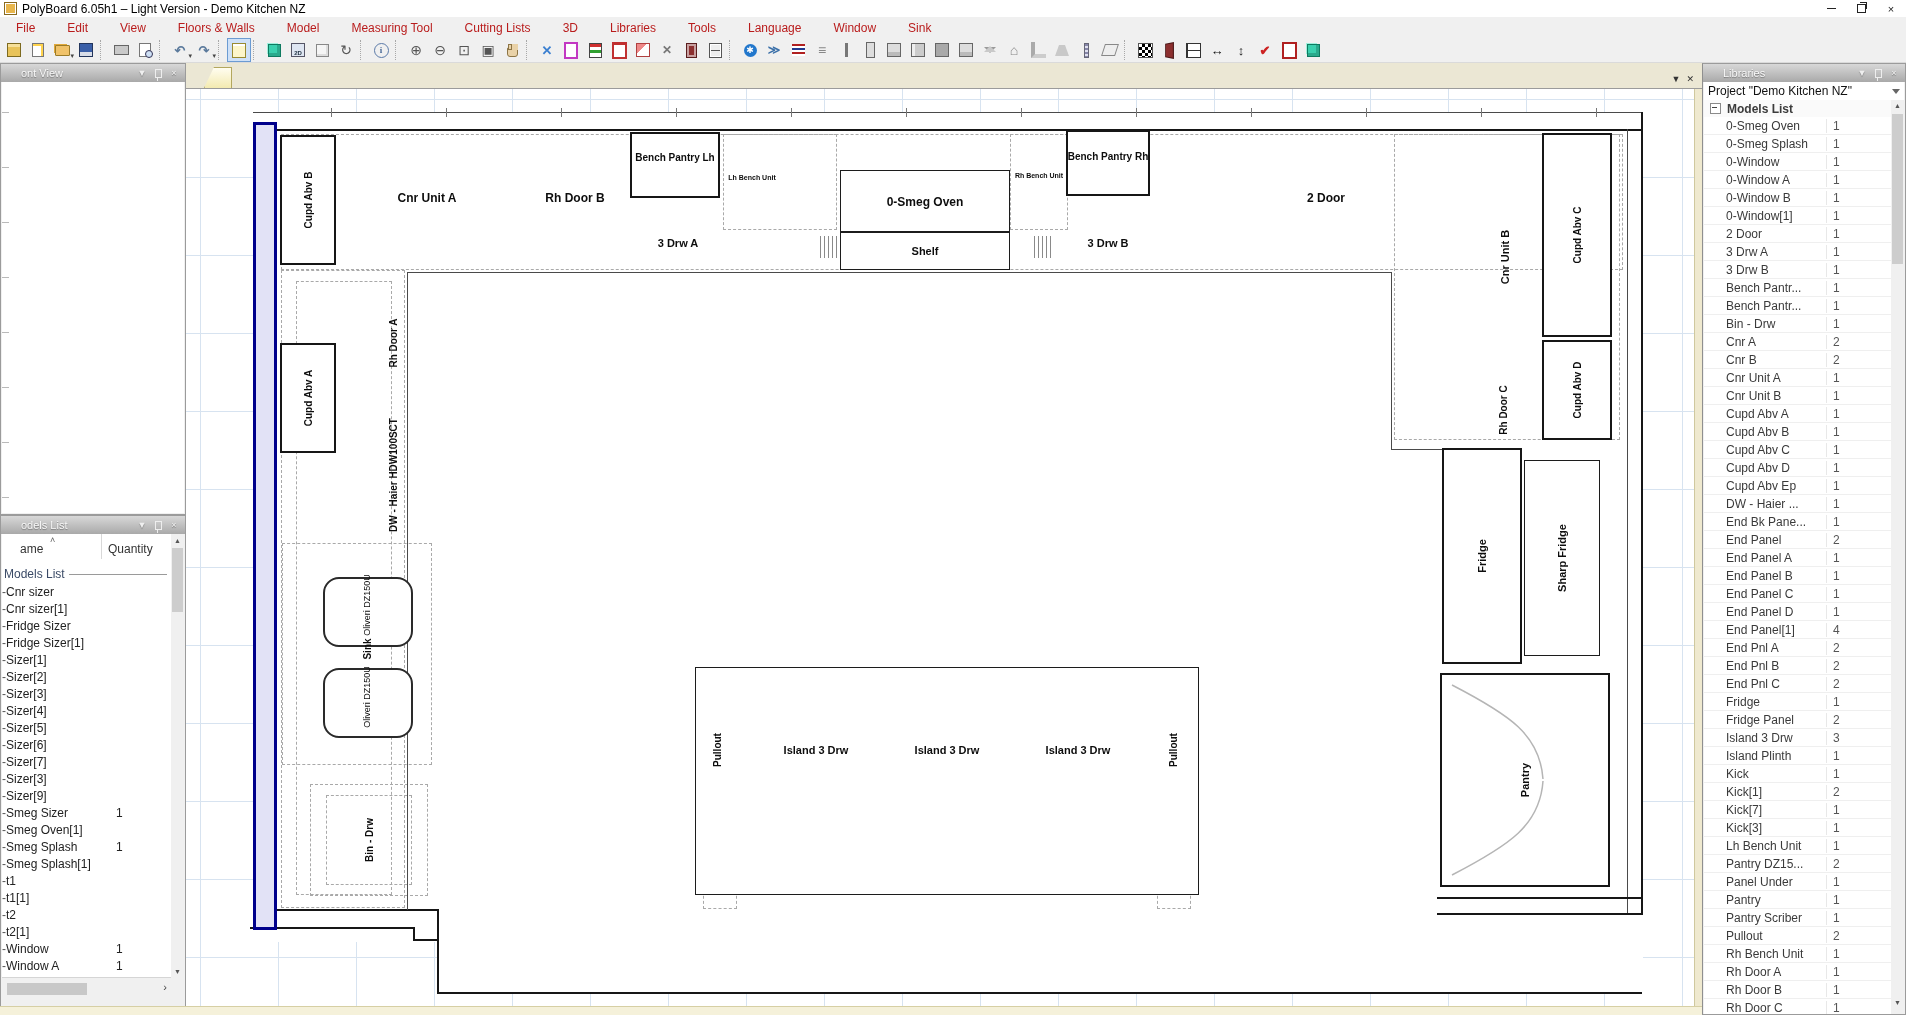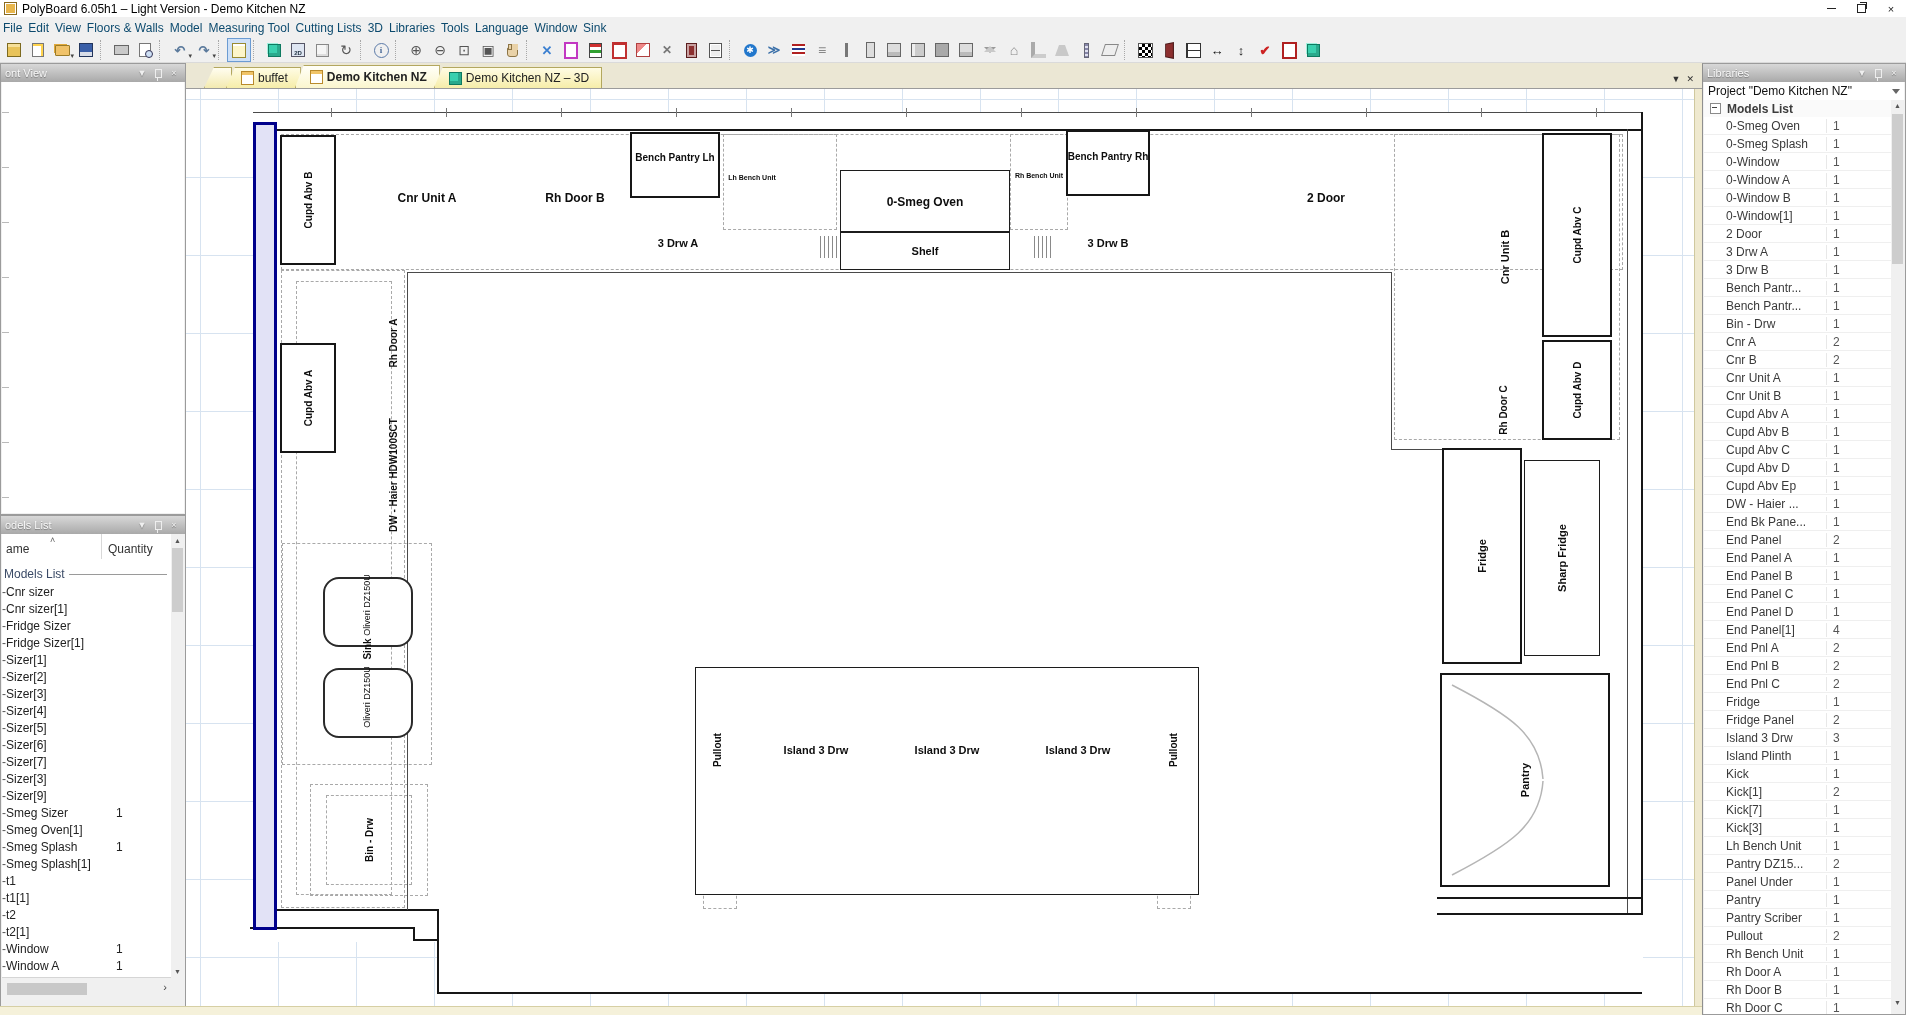--- a/index.html
+++ b/index.html
@@ -11,21 +11,21 @@
   .app-icon{width:11px;height:11px;margin:0 5px 0 4px;background:#e8b64c;border:1px solid #8a6a1e;
             box-shadow:inset 0 0 0 1px #fff;}
   .title-text{font-size:12px;color:#000;white-space:nowrap;}
   .win-controls{margin-left:auto;display:flex;height:100%;}
   .win-btn{width:30px;height:100%;display:flex;align-items:center;justify-content:center;font-size:11px;color:#222;}
   .minimize-glyph{width:9px;height:1px;background:#222;}
   .restore-glyph{position:relative;width:7px;height:7px;border:1px solid #222;background:#fff;}
   .restore-glyph::before{content:"";position:absolute;left:2px;top:-3px;width:6px;height:6px;border:1px solid #222;border-left:none;border-bottom:none;}
   
   .menubar{position:absolute;left:0;top:17px;width:100%;height:21px;background:#f0f0f0;display:flex;align-items:center;}
-  .menu-item{padding:2px 3px;color:#0c4a6e;}
+  .menu-item{padding:2px 16px;color:#b91c1c;}
   
   .toolbar{position:absolute;left:0;top:38px;width:100%;height:25px;background:#f0f0f0;
            border-bottom:1px solid #dadada;display:flex;align-items:center;padding-left:2px;box-sizing:border-box;}
   .tb-sep{width:5px;height:20px;border-left:1px dotted #a8a8a8;margin:0 3px 0 2px;}
   .tb-btn{width:22px;height:22px;display:flex;align-items:center;justify-content:center;position:relative;border:1px solid transparent;}
   .tb-btn.active{border-color:#6b9bd2;background:#cfe1f7;}
   .ic{display:flex;align-items:center;justify-content:center;font-size:13px;line-height:1;}
   .ic-cab-gold{width:12px;height:12px;background:#e8c35a;border:1px solid #7d6a20;box-shadow:inset 0 3px 0 #f6e09a;}
   .ic-doc-new{width:10px;height:12px;background:#fff;border:1px solid #777;box-shadow:inset -2px 2px 0 #ffd34d;}
   .ic-folder{width:13px;height:9px;background:#f0c269;border:1px solid #9a7b28;border-radius:1px;box-shadow:-2px -2px 0 -1px #e0a83a;}
@@ -74,30 +74,30 @@
   .ic-arr{color:#111;font-size:13px;font-weight:bold;}
   .ic-check-red{color:#c22;font-size:13px;font-weight:bold;}
   .ic-frame-red{width:11px;height:13px;border:2px solid #b02020;background:#fff;}
   
   .main{position:absolute;left:0;top:63px;width:100%;height:944px;}
   
   .left-col{position:absolute;left:0;top:0;width:186px;height:100%;}
   .panel{position:absolute;background:#f0f0f0;border:1px solid #9b9b9b;box-sizing:border-box;}
   .panel-header{height:18px;background:linear-gradient(#d8d8d8,#a9a9a9);display:flex;align-items:center;
                 color:#f8f8f8;font-size:11px;padding:0 4px;text-shadow:0 1px 1px #777;}
-  .panel-header .ph-title{flex:1;white-space:nowrap;overflow:hidden;}
+  .panel-header .ph-title{flex:1;white-space:nowrap;overflow:hidden;margin-left:16px;}
   .ph-btn{width:14px;height:13px;display:flex;align-items:center;justify-content:center;color:#efefef;font-size:9px;margin-left:2px;}
   .pin-icon{position:relative;width:5px;height:7px;border:1px solid #eee;background:transparent;}
   .pin-icon::after{content:"";position:absolute;left:1px;bottom:-4px;width:1px;height:3px;background:#eee;}
   #front-view-panel{left:0;top:0;width:186px;height:452px;}
   .fv-body{position:absolute;left:1px;top:18px;right:1px;bottom:1px;background:#fff;overflow:hidden;}
   .fv-tick{position:absolute;left:0;width:7px;height:1px;background:#b9b9b9;}
   #models-list-panel{left:0;top:452px;width:186px;height:492px;}
   .ml-colheader{position:absolute;left:1px;top:18px;right:14px;height:25px;background:#fff;border-bottom:1px solid #c8c8c8;display:flex;}
-  .ml-col-name{position:relative;width:100px;border-right:1px solid #d8d8d8;display:flex;align-items:flex-end;padding:0 0 3px 4px;box-sizing:border-box;color:#333;}
+  .ml-col-name{position:relative;width:100px;border-right:1px solid #d8d8d8;display:flex;align-items:flex-end;padding:0 0 3px 18px;box-sizing:border-box;color:#333;}
   .ml-sort{position:absolute;top:1px;left:48px;font-size:9px;color:#666;}
   .ml-col-qty{flex:1;display:flex;align-items:flex-end;padding:0 0 3px 6px;color:#333;}
   .ml-body{position:absolute;left:1px;top:43px;right:14px;bottom:28px;background:#fff;overflow:hidden;}
   .ml-root{display:flex;align-items:center;height:18px;color:#3a4a66;margin:6px 0 0 2px;font-size:12px;}
   .ml-root::after{content:"";flex:1;height:1px;background:#9a9a9a;margin:0 4px;}
   .ml-row{display:flex;height:17px;align-items:center;font-size:12px;color:#222;}
   .ml-name{width:104px;white-space:nowrap;overflow:hidden;}
   .ml-name::before{content:"-";color:#555;}
   .ml-qty{flex:1;padding-left:10px;}
   .ml-vscroll{position:absolute;right:1px;top:18px;width:13px;bottom:28px;background:#f0f0f0;}
@@ -507,34 +507,20 @@
         <div class="ml-hscroll">
           <div class="ml-hthumb"></div>
           <div class="ml-harrow">›</div>
         </div>
       </div>
     </div>
 
     <div class="center-col">
       <div class="tabstrip">
         <div class="tab-stub"></div>
-        <span id="tabs-host" style="display:flex;align-items:flex-end;">
-            <div class="tab">
-              <span class="tab-doc-icon"></span>
-              <span>buffet</span>
-            </div>
-            <div class="tab active">
-              <span class="tab-doc-icon"></span>
-              <span>Demo Kitchen NZ</span>
-            </div>
-            <div class="tab">
-              <span class="tab-cube-icon"></span>
-              <span>Demo Kitchen NZ – 3D</span>
-            </div>
-          </span>
         <div class="tabstrip-ctrl">
           <span class="ts-btn">▼</span>
           <span class="ts-btn">✕</span>
         </div>
       </div>
 
       <div class="canvas" id="canvas">
         <div class="fp white" style="left: 67px; top: 23px; width: 1390px; height: 830px;"></div>
           <div class="fp white" style="left: 251px; top: 852px; width: 1206px; height: 53px;"></div>
           <div class="fp dashed" style="left: 95px; top: 45px; width: 1342px; height: 136px;"></div>

